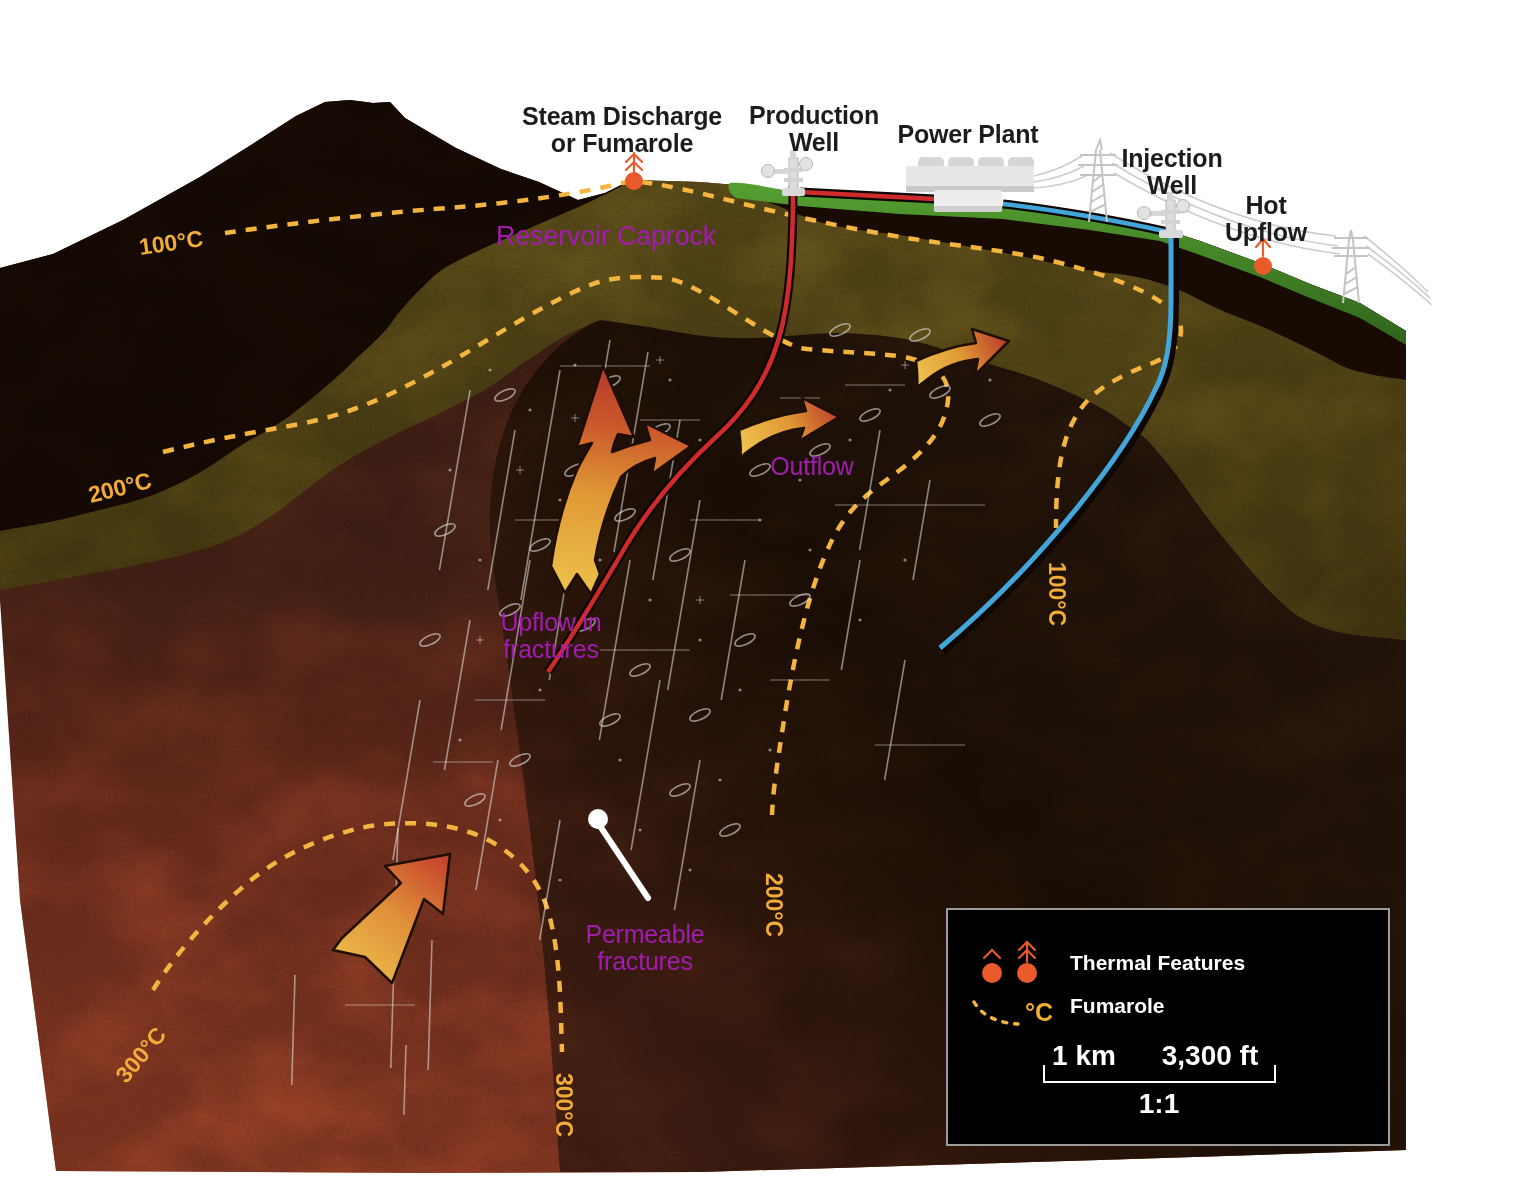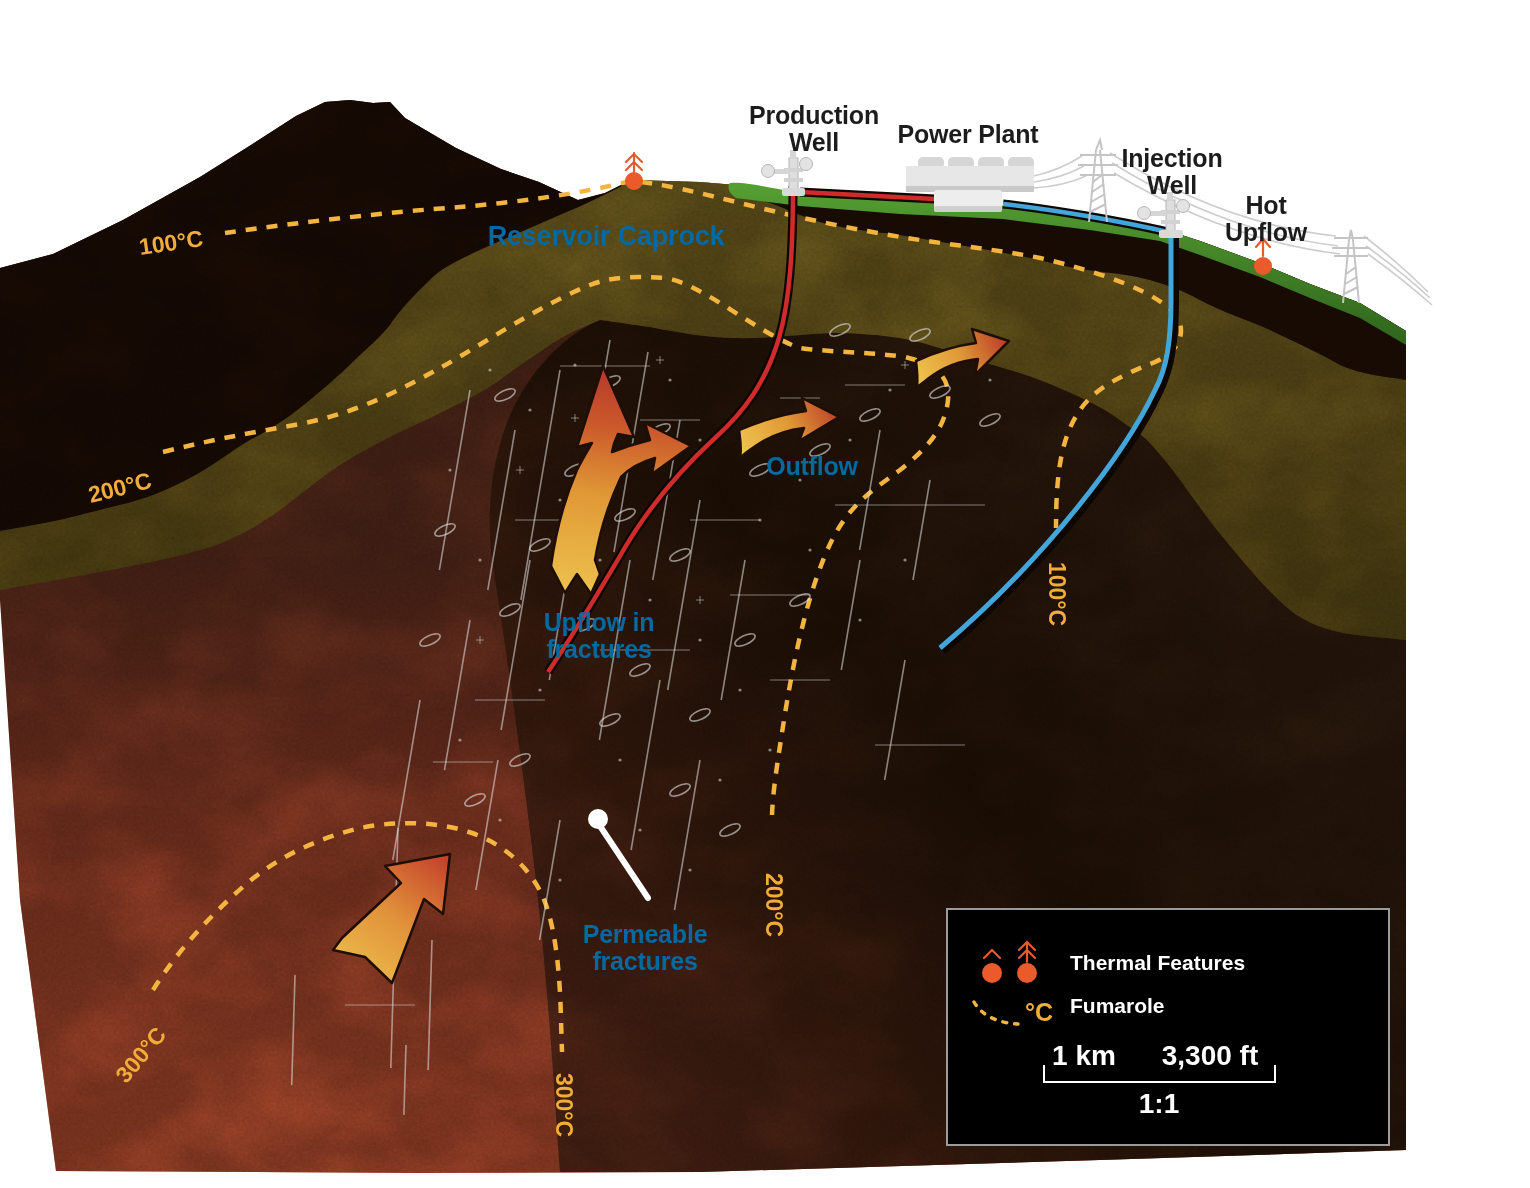--- a/index.html
+++ b/index.html
@@ -1,21 +1,21 @@
 <!DOCTYPE html>
 <html><head>
 <meta charset="utf-8">
 <style>
   html,body{margin:0;padding:0;background:#ffffff;}
   #stage{position:relative;width:1530px;height:1188px;background:#ffffff;overflow:hidden;
          font-family:"Liberation Sans", sans-serif;}
   #scene{position:absolute;left:0;top:0;}
   .lbl{position:absolute;transform:translate(-50%,-50%);text-align:center;white-space:nowrap;line-height:1.08;}
   .lbl-black{color:#1c1c1c;font-size:25px;font-weight:600;letter-spacing:-0.2px;}
-  .lbl-white{color:#0369a1;font-size:25px;font-weight:700;letter-spacing:-0.2px;}
+  .lbl-white{color:#a21caf;font-size:25px;font-weight:400;letter-spacing:-0.2px;}
   .lbl-caprock{font-size:27px;}
   .lbl-iso{color:#f2ad38;font-size:23px;font-weight:600;}
   .rot-n8{transform:translate(-50%,-50%) rotate(-8deg);}
   .rot-n14{transform:translate(-50%,-50%) rotate(-14deg);}
   .rot-n50{transform:translate(-50%,-50%) rotate(-50deg);}
   .rot-90{transform:translate(-50%,-50%) rotate(90deg);}
   #legend{position:absolute;left:946px;top:908px;width:444px;height:238px;background:#000000;
           border:2px solid #9b9b9b;box-sizing:border-box;}
   .legend-text{position:absolute;color:#ffffff;font-size:21px;font-weight:600;transform:translate(0,-50%);white-space:nowrap;}
   .legend-center{position:absolute;color:#ffffff;font-size:28px;font-weight:600;transform:translate(-50%,-50%);white-space:nowrap;}
@@ -316,35 +316,39 @@
     <path d="M626 170 L634 162 L642 170"></path>
     <circle cx="634" cy="181" r="9" fill="#ea5a2b" stroke="none"></circle>
   </g>
   <g stroke="#ea5a2b" stroke-width="2.2" fill="none" stroke-linecap="round">
     <line x1="1263" y1="256" x2="1263" y2="239"></line>
     <path d="M1256 247 L1263 239 L1270 247"></path>
     <circle cx="1263" cy="266" r="9" fill="#ea5a2b" stroke="none"></circle>
   </g>
 </svg>
 
+<div class="lbl lbl-black" style="left:622px;top:130px;">
+  <div>Steam Discharge</div>
+  <div>or Fumarole</div>
+</div>
 <div class="lbl lbl-black" style="left:814px;top:129px;">
   <div>Production</div>
   <div>Well</div>
 </div>
 <div class="lbl lbl-black" style="left:968px;top:134px;">Power Plant</div>
 <div class="lbl lbl-black" style="left:1172px;top:172px;">
   <div>Injection</div>
   <div>Well</div>
 </div>
 <div class="lbl lbl-black" style="left:1266px;top:219px;">
   <div>Hot</div>
   <div>Upflow</div>
 </div>
 <div class="lbl lbl-white lbl-caprock" style="left:606px;top:237px;">Reservoir Caprock</div>
-<div class="lbl lbl-white" style="left:551px;top:636px;margin-left:48px;">
+<div class="lbl lbl-white" style="left:551px;top:636px;">
   <div>Upflow in</div>
   <div>fractures</div>
 </div>
 <div class="lbl lbl-white" style="left:812px;top:466px;">Outflow</div>
 <div class="lbl lbl-white" style="left:645px;top:948px;text-align:center;">
   <div>Permeable</div>
   <div>fractures</div>
 </div>
 
 <div class="lbl lbl-iso rot-n8" style="left:171px;top:243px;">100°C</div>

